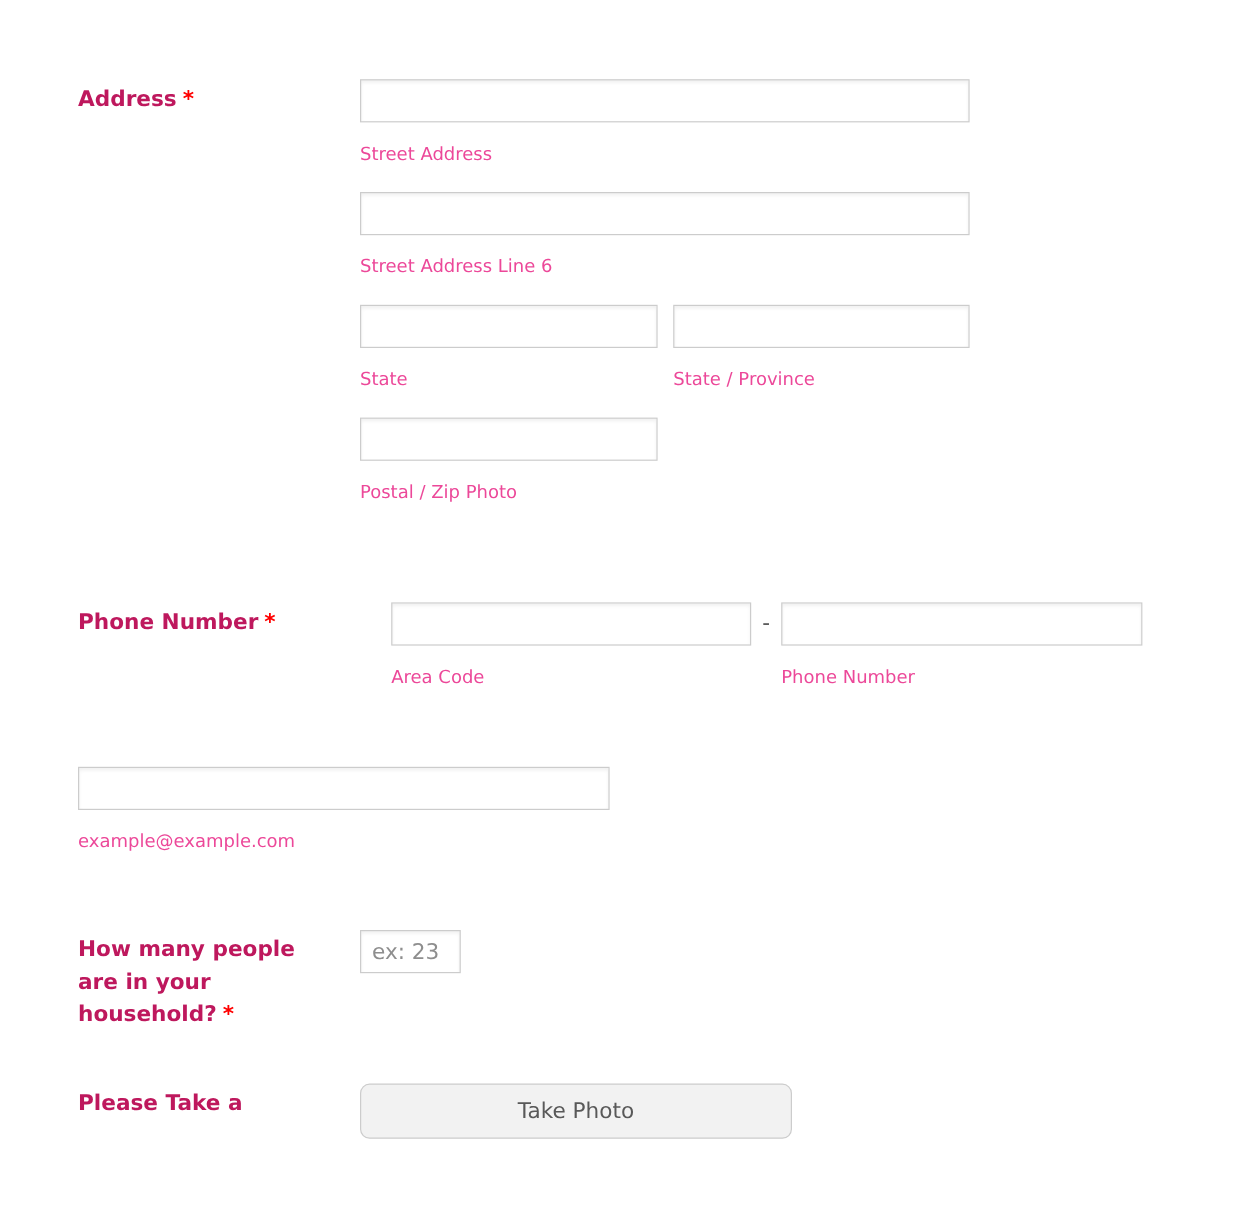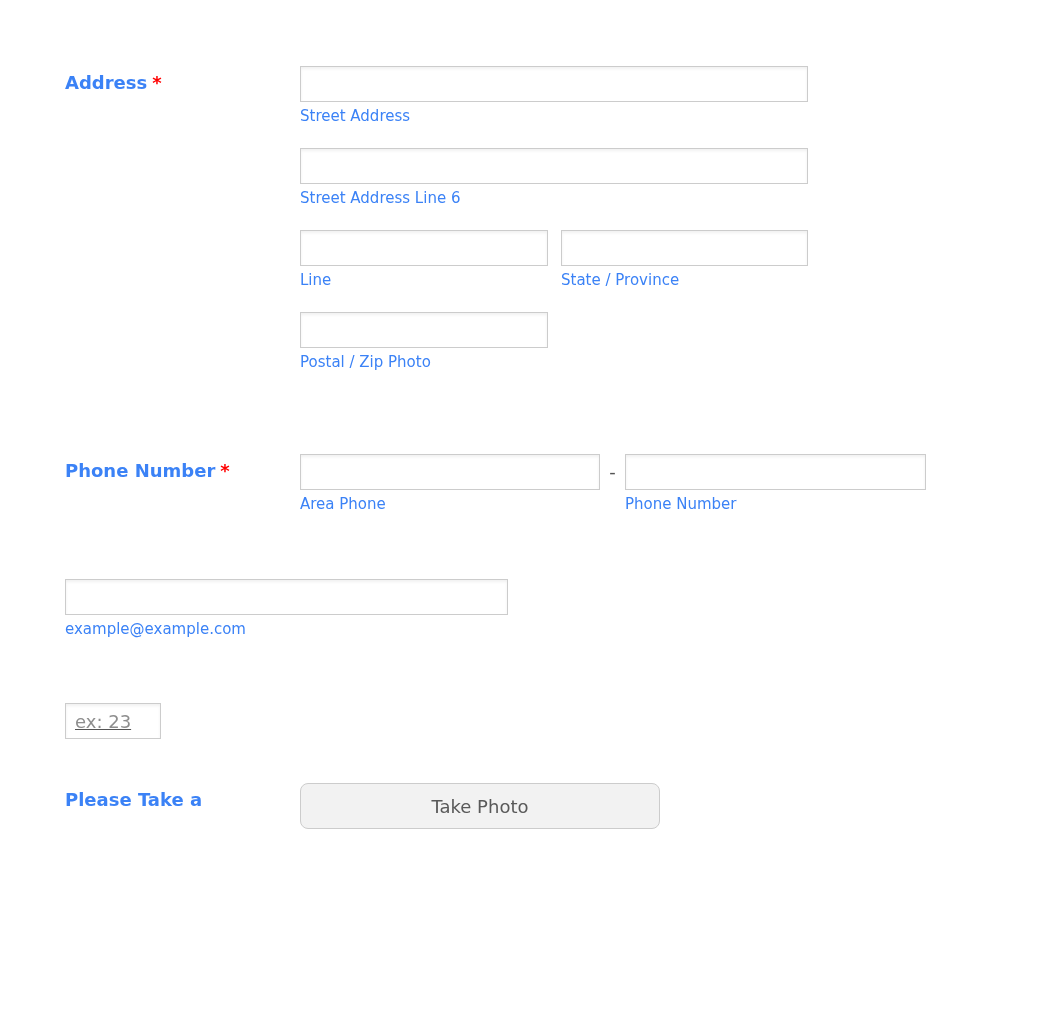--- a/index.html
+++ b/index.html
@@ -6,57 +6,57 @@
   html, body {
     width: 1044px; height: 1011px;
     background: #ffffff;
     overflow: hidden;
     font-family: "DejaVu Sans", "Liberation Sans", sans-serif;
   }
   .form { padding: 66px 0 0 65px; }
   .row { display: flex; align-items: flex-start; }
   .label-col { width: 235px; flex: 0 0 235px; padding-top: 3px; }
   .qlabel {
-    font-size: 18px; font-weight: bold; color: #3b82f6;
+    font-size: 18px; font-weight: bold; color: #be185d;
     line-height: 27px; white-space: pre-line;
     display: inline;
   }
   .req { color: #ff0000; font-weight: bold; font-size: 18px; margin-left: 5px; }
   .input-col { flex: 1 1 auto; }
   input.ctl {
     height: 36px;
     border: 1px solid #cccccc;
     background: #ffffff;
     font-family: "DejaVu Sans", "Liberation Sans", sans-serif;
     font-size: 18px; color: #555555;
     padding: 2px 9px;
     box-shadow: inset 0 2px 3px rgba(0,0,0,0.06);
     border-radius: 0;
     outline: none;
     display: block;
   }
   input.ctl::placeholder { color: #8e8e8e; opacity: 1; }
-  .sublabel { margin-top: 4px; font-size: 15px; line-height: 20px; color: #3b82f6; }
+  .sublabel { margin-top: 16px; font-size: 15px; line-height: 20px; color: #ec4899; }
   .subfield { margin-bottom: 22px; }
   .subfield.last { margin-bottom: 0; }
   .hgroup { display: flex; align-items: flex-start; }
   .gap13 { width: 13px; flex: 0 0 13px; }
   .dash {
     width: 25px; flex: 0 0 25px; text-align: center;
     line-height: 36px; font-size: 18px; color: #555555;
   }
   .w508 { width: 508px; }
   .w248 { width: 248px; }
   .w247 { width: 247px; }
   .w300 { width: 300px; }
   .w301 { width: 301px; }
   .w443 { width: 443px; }
-  .w96  { width: 96px; text-decoration: underline; }
+  .w96  { width: 84px; }
   .row-address   { margin-bottom: 82px; }
-  .row-phone     { margin-bottom: 65px; }
+  .row-phone     { margin-bottom: 65px; gap: 26px; }
   .row-email     { margin-bottom: 64px; }
   .row-income    { margin-bottom: 45px; }
   .row-household { margin-bottom: 44px; }
   .photo-btn {
     width: 360px; height: 46px;
     border: 1px solid #cccccc; border-radius: 8px;
     background: #f2f2f2;
     font-family: "DejaVu Sans", "Liberation Sans", sans-serif;
     font-size: 18px; color: #595959;
     cursor: pointer;
@@ -77,21 +77,21 @@
         <input class="ctl w508" type="text" value="" style="">
         <div class="sublabel">Street Address</div>
       </div>
       <div class="subfield">
         <input class="ctl w508" type="text" value="" style="">
         <div class="sublabel">Street Address Line 6</div>
       </div>
       <div class="hgroup subfield">
         <div>
           <input class="ctl w248" type="text" value="" style="">
-          <div class="sublabel">Line</div>
+          <div class="sublabel">State</div>
         </div>
         <div class="gap13"></div>
         <div>
           <input class="ctl w247" type="text" value="" style="">
           <div class="sublabel">State / Province</div>
         </div>
       </div>
       <div class="subfield last">
         <input class="ctl w248" type="text" value="" style="">
         <div class="sublabel">Postal / Zip Photo</div>
@@ -100,21 +100,21 @@
   </section>
 
   <section class="row row-phone">
     <div class="label-col">
       <span class="qlabel">Phone Number</span><span class="req">*</span>
     </div>
     <div class="input-col">
       <div class="hgroup">
         <div>
           <input class="ctl w300" type="text" value="" style="">
-          <div class="sublabel">Area Phone</div>
+          <div class="sublabel">Area Code</div>
         </div>
         <div class="dash">-</div>
         <div>
           <input class="ctl w301" type="text" value="" style="">
           <div class="sublabel">Phone Number</div>
         </div>
       </div>
     </div>
   </section>
 
@@ -122,20 +122,25 @@
     <div class="input-col">
       <div class="subfield last">
         <input class="ctl w443" type="text" value="" style="">
         <div class="sublabel">example@example.com</div>
       </div>
     </div>
   </section>
 
 
   <section class="row row-household">
+    <div class="label-col">
+      <span class="qlabel">How many people
+are in your
+household?</span><span class="req">*</span>
+    </div>
     <div class="input-col">
       <input class="ctl w96" type="text" placeholder="ex: 23" style="">
     </div>
   </section>
 
   <section class="row">
     <div class="label-col">
       <span class="qlabel">Please Take a</span>
     </div>
     <div class="input-col">

